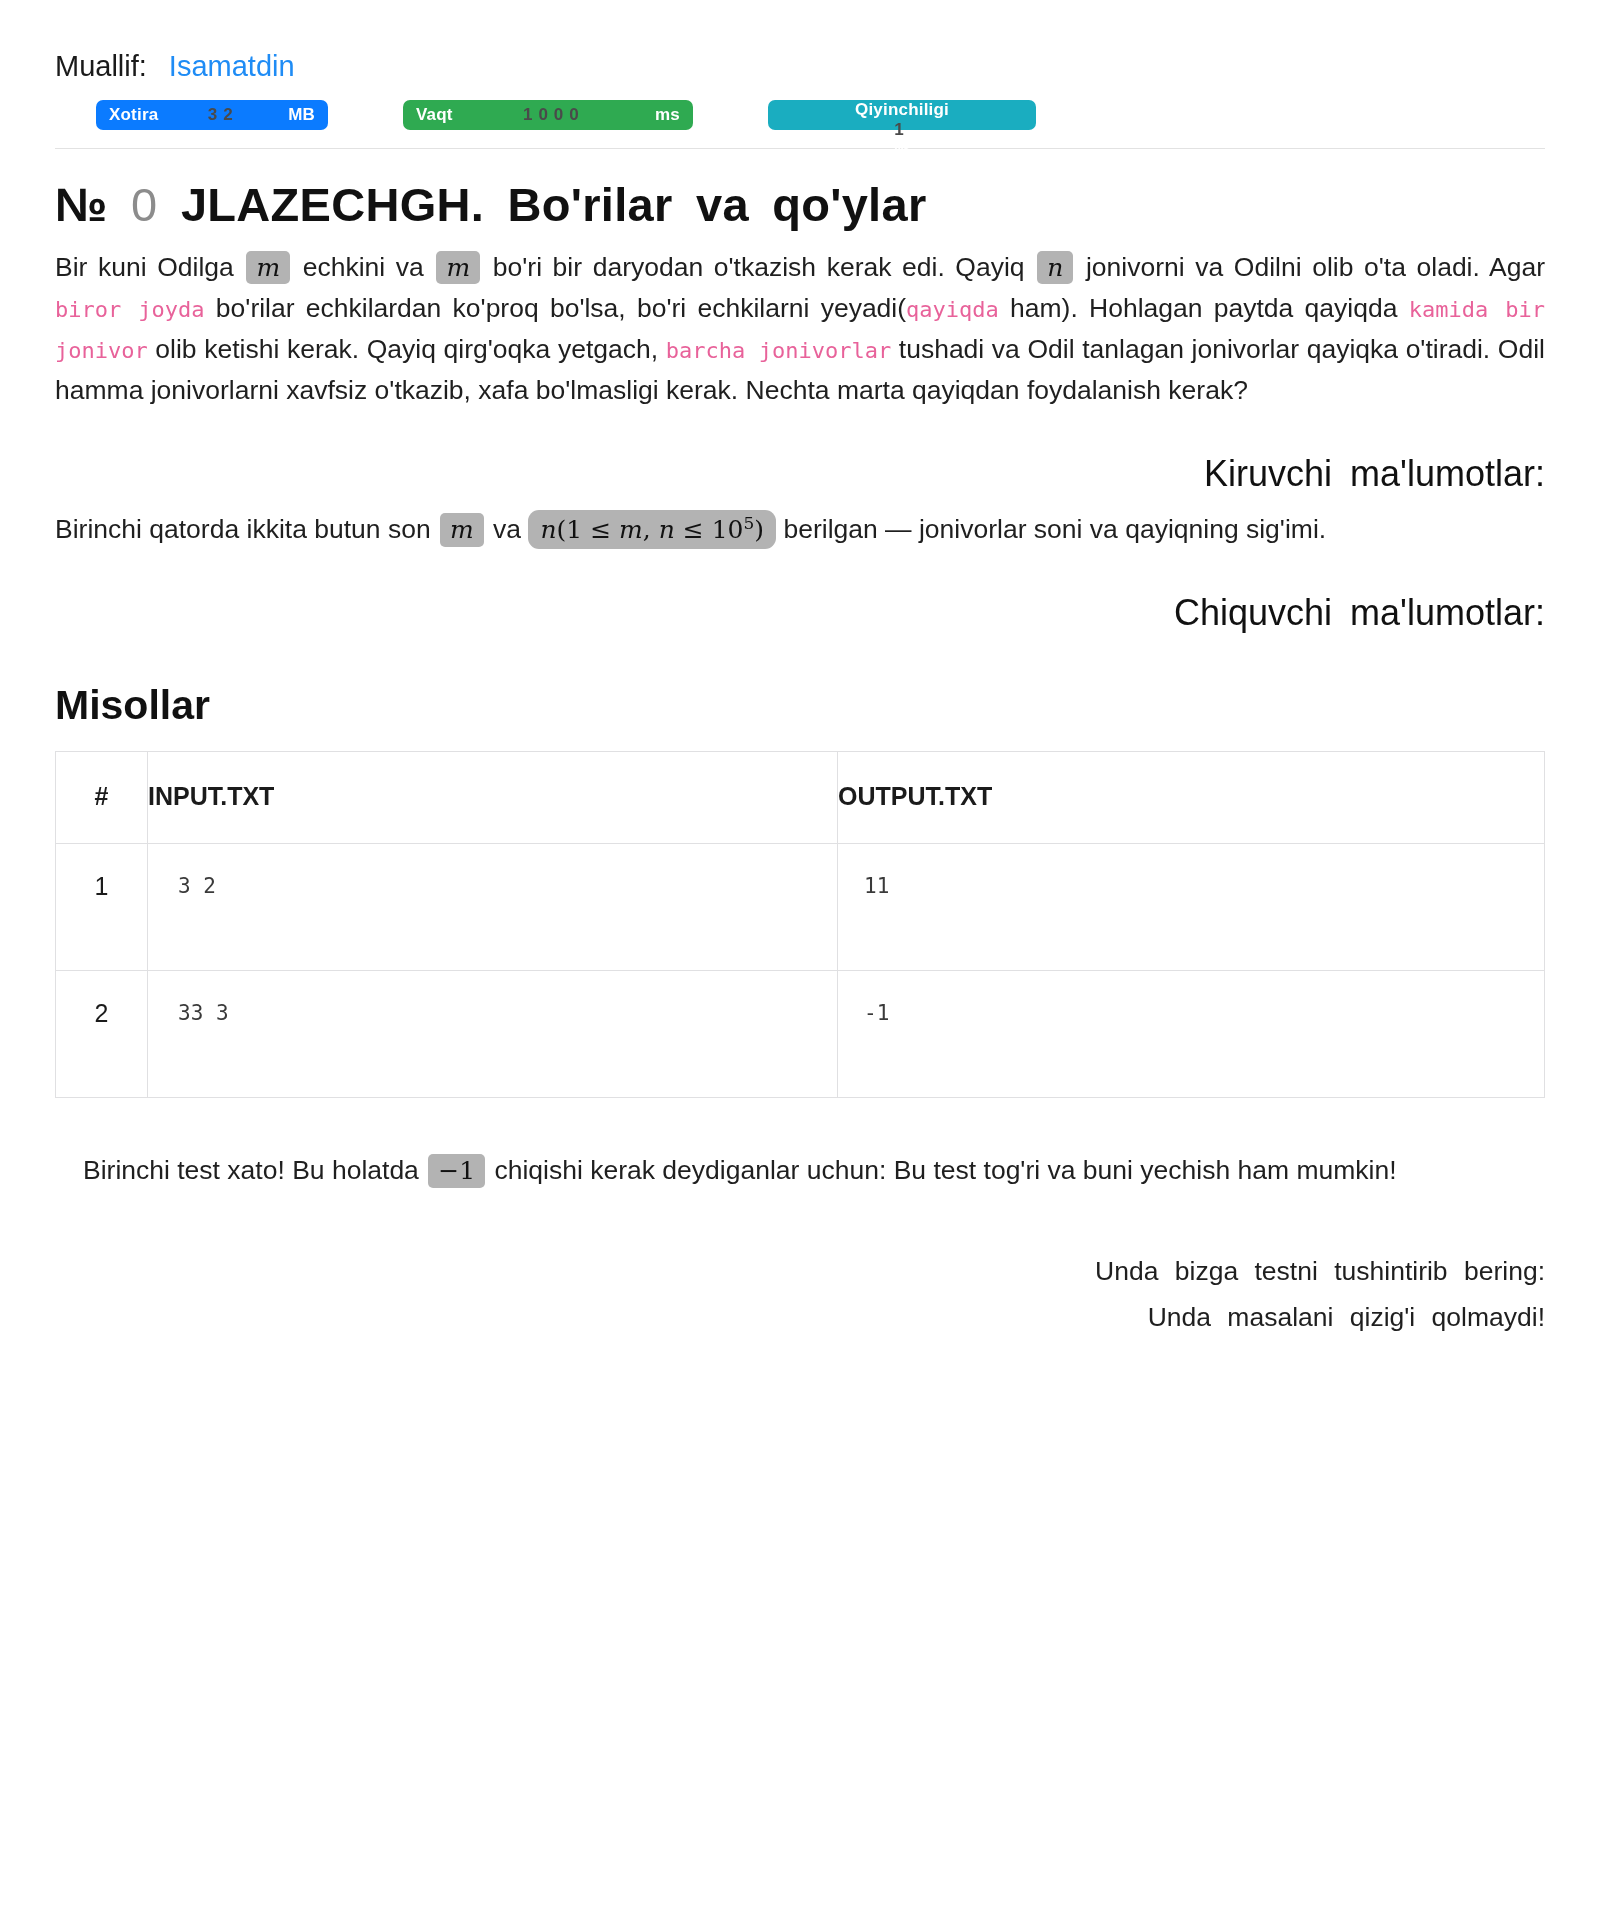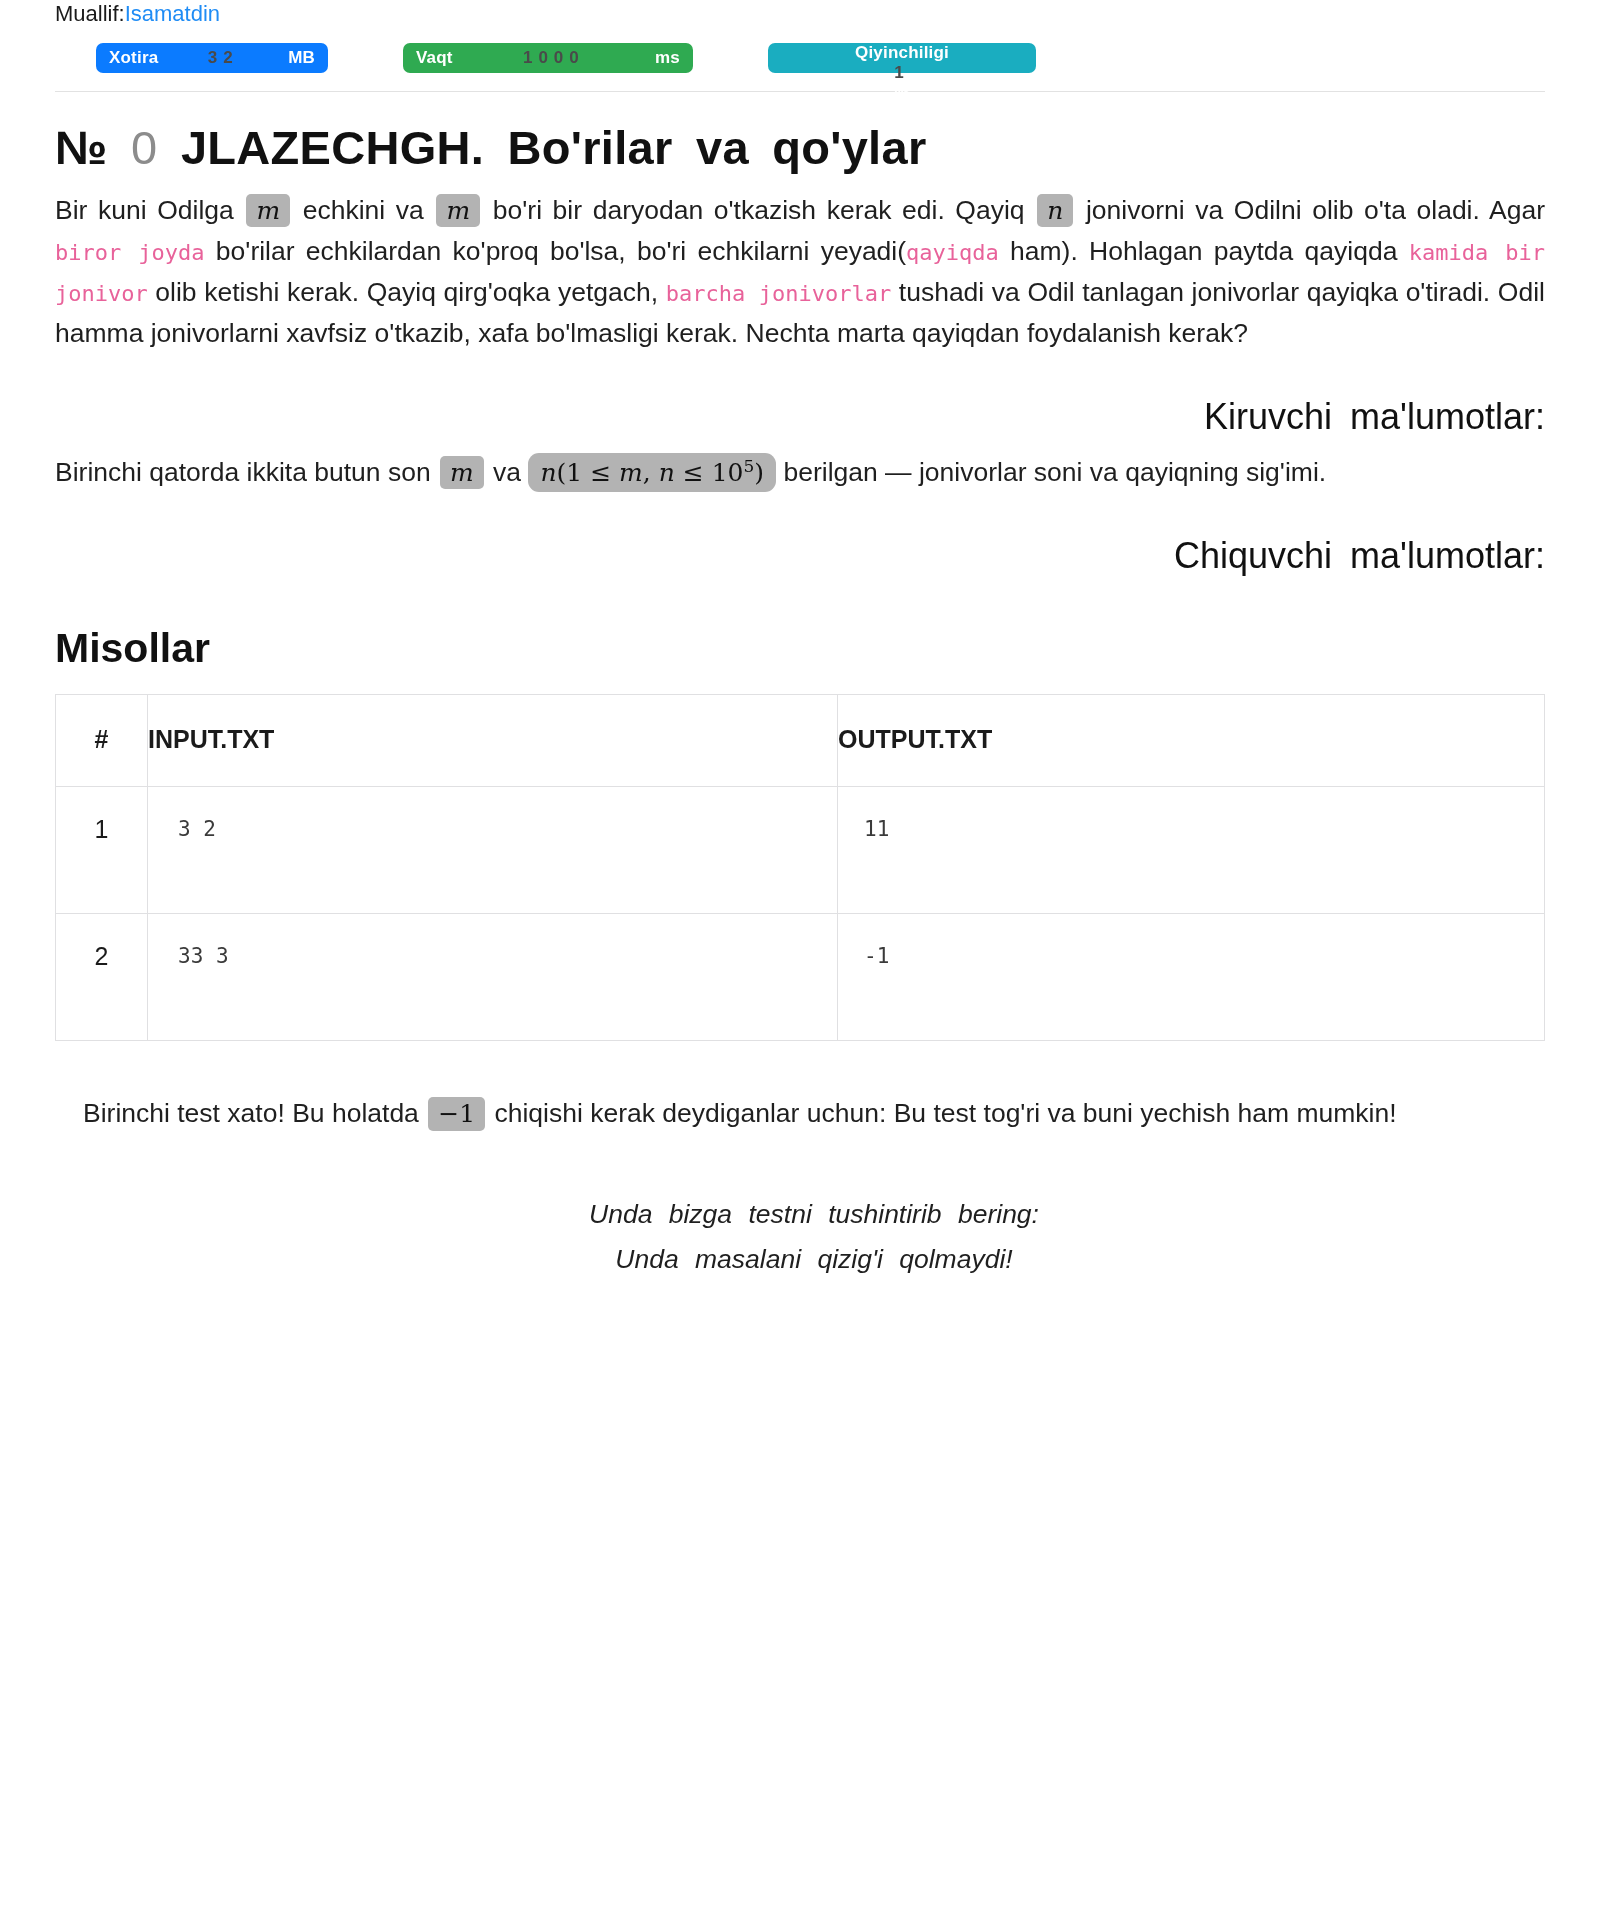--- a/index.html
+++ b/index.html
@@ -17,21 +17,23 @@
   .page {
     width: 1600px;
     box-sizing: border-box;
     padding: 0 55px 0 55px;
   }
 
   
   .author-row {
     display: flex;
     align-items: baseline;
-    font-size: 22px;
+    gap: 22px;
+    padding-top: 48px;
+    font-size: 29px;
     line-height: 1.3;
   }
   .author-name {
     color: #1f8cf5;
     text-decoration: none;
     cursor: pointer;
   }
 
   
   .badges {
@@ -194,21 +196,21 @@
     padding-left: 28px;
   }
   p.izoh-body {
     font-size: 26.5px;
     line-height: 1.55;
     text-align: justify;
     text-justify: inter-word;
     margin: 26px 0 0 0;
     color: #1f1f1f;
   }
-  p.izoh-body.nojust { text-align: center; word-spacing: 9px; font-style: italic; }
+  p.izoh-body.nojust { text-align: right; word-spacing: 9px; }
   p.izoh-body.nojust + p.izoh-body.nojust { margin-top: 4px; }
   .izoh-gap { height: 34px; }
 </style>
 </head>
 <body>
 
 <div class="page">
 
   <div class="author-row">
     <span>Muallif:</span>

